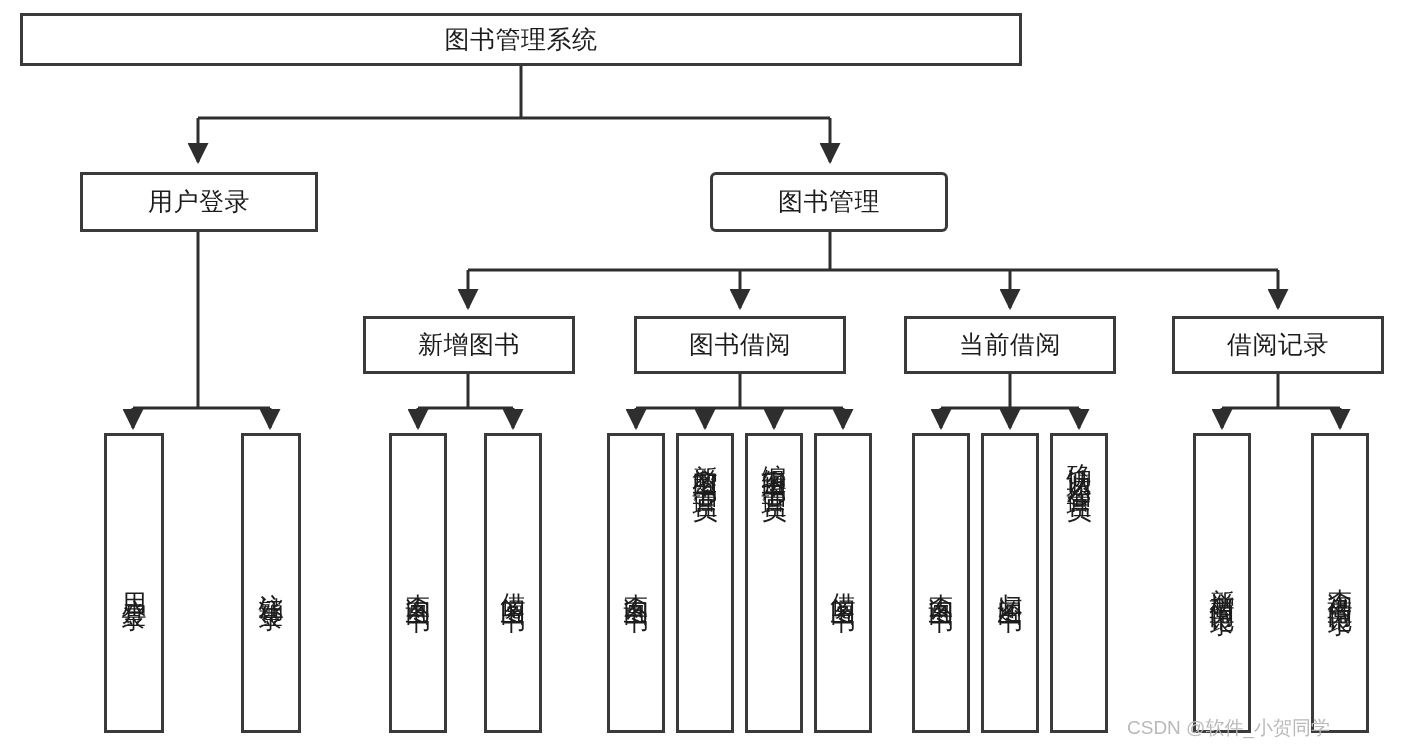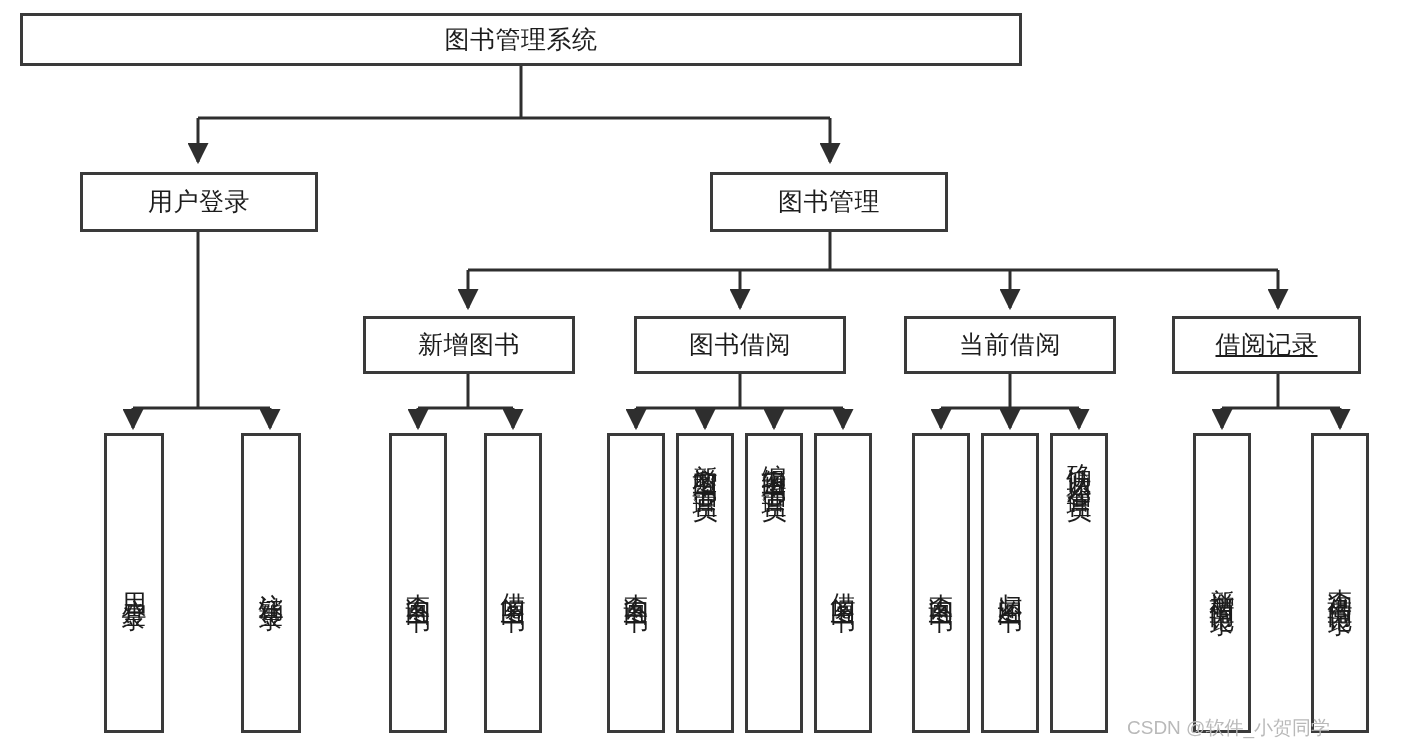--- a/index.html
+++ b/index.html
@@ -127,37 +127,37 @@
   </svg>
 
   <div class="node horiz" style="left:20px; top:13px; width:1002px; height:53px;">
     <span class="lbl">图书管理系统</span>
   </div>
 
   <div class="node horiz" style="left:80px; top:172px; width:238px; height:60px;">
     <span class="lbl">用户登录</span>
   </div>
 
-  <div class="node horiz" style="left:710px; top:172px; width:238px; height:60px;">
+  <div class="node horiz" style="left:710px; top:172px; width:238px; height:60px;border-radius:6px;">
     <span class="lbl">图书管理</span>
   </div>
 
   <div class="node horiz" style="left:363px; top:316px; width:212px; height:58px;">
     <span class="lbl">新增图书</span>
   </div>
 
   <div class="node horiz" style="left:634px; top:316px; width:212px; height:58px;">
     <span class="lbl">图书借阅</span>
   </div>
 
   <div class="node horiz" style="left:904px; top:316px; width:212px; height:58px;">
     <span class="lbl">当前借阅</span>
   </div>
 
-  <div class="node horiz" style="left:1172px; top:316px; width:189px; height:58px;text-decoration:underline;">
+  <div class="node horiz" style="left:1172px; top:316px; width:212px; height:58px;">
     <span class="lbl">借阅记录</span>
   </div>
 
   <div class="node vert midtext" style="left:104px; top:433px; width:60px; height:300px;">
     <span class="lbl">用户登录</span>
   </div>
 
   <div class="node vert midtext" style="left:241px; top:433px; width:60px; height:300px;">
     <span class="lbl">注销登录</span>
   </div>

